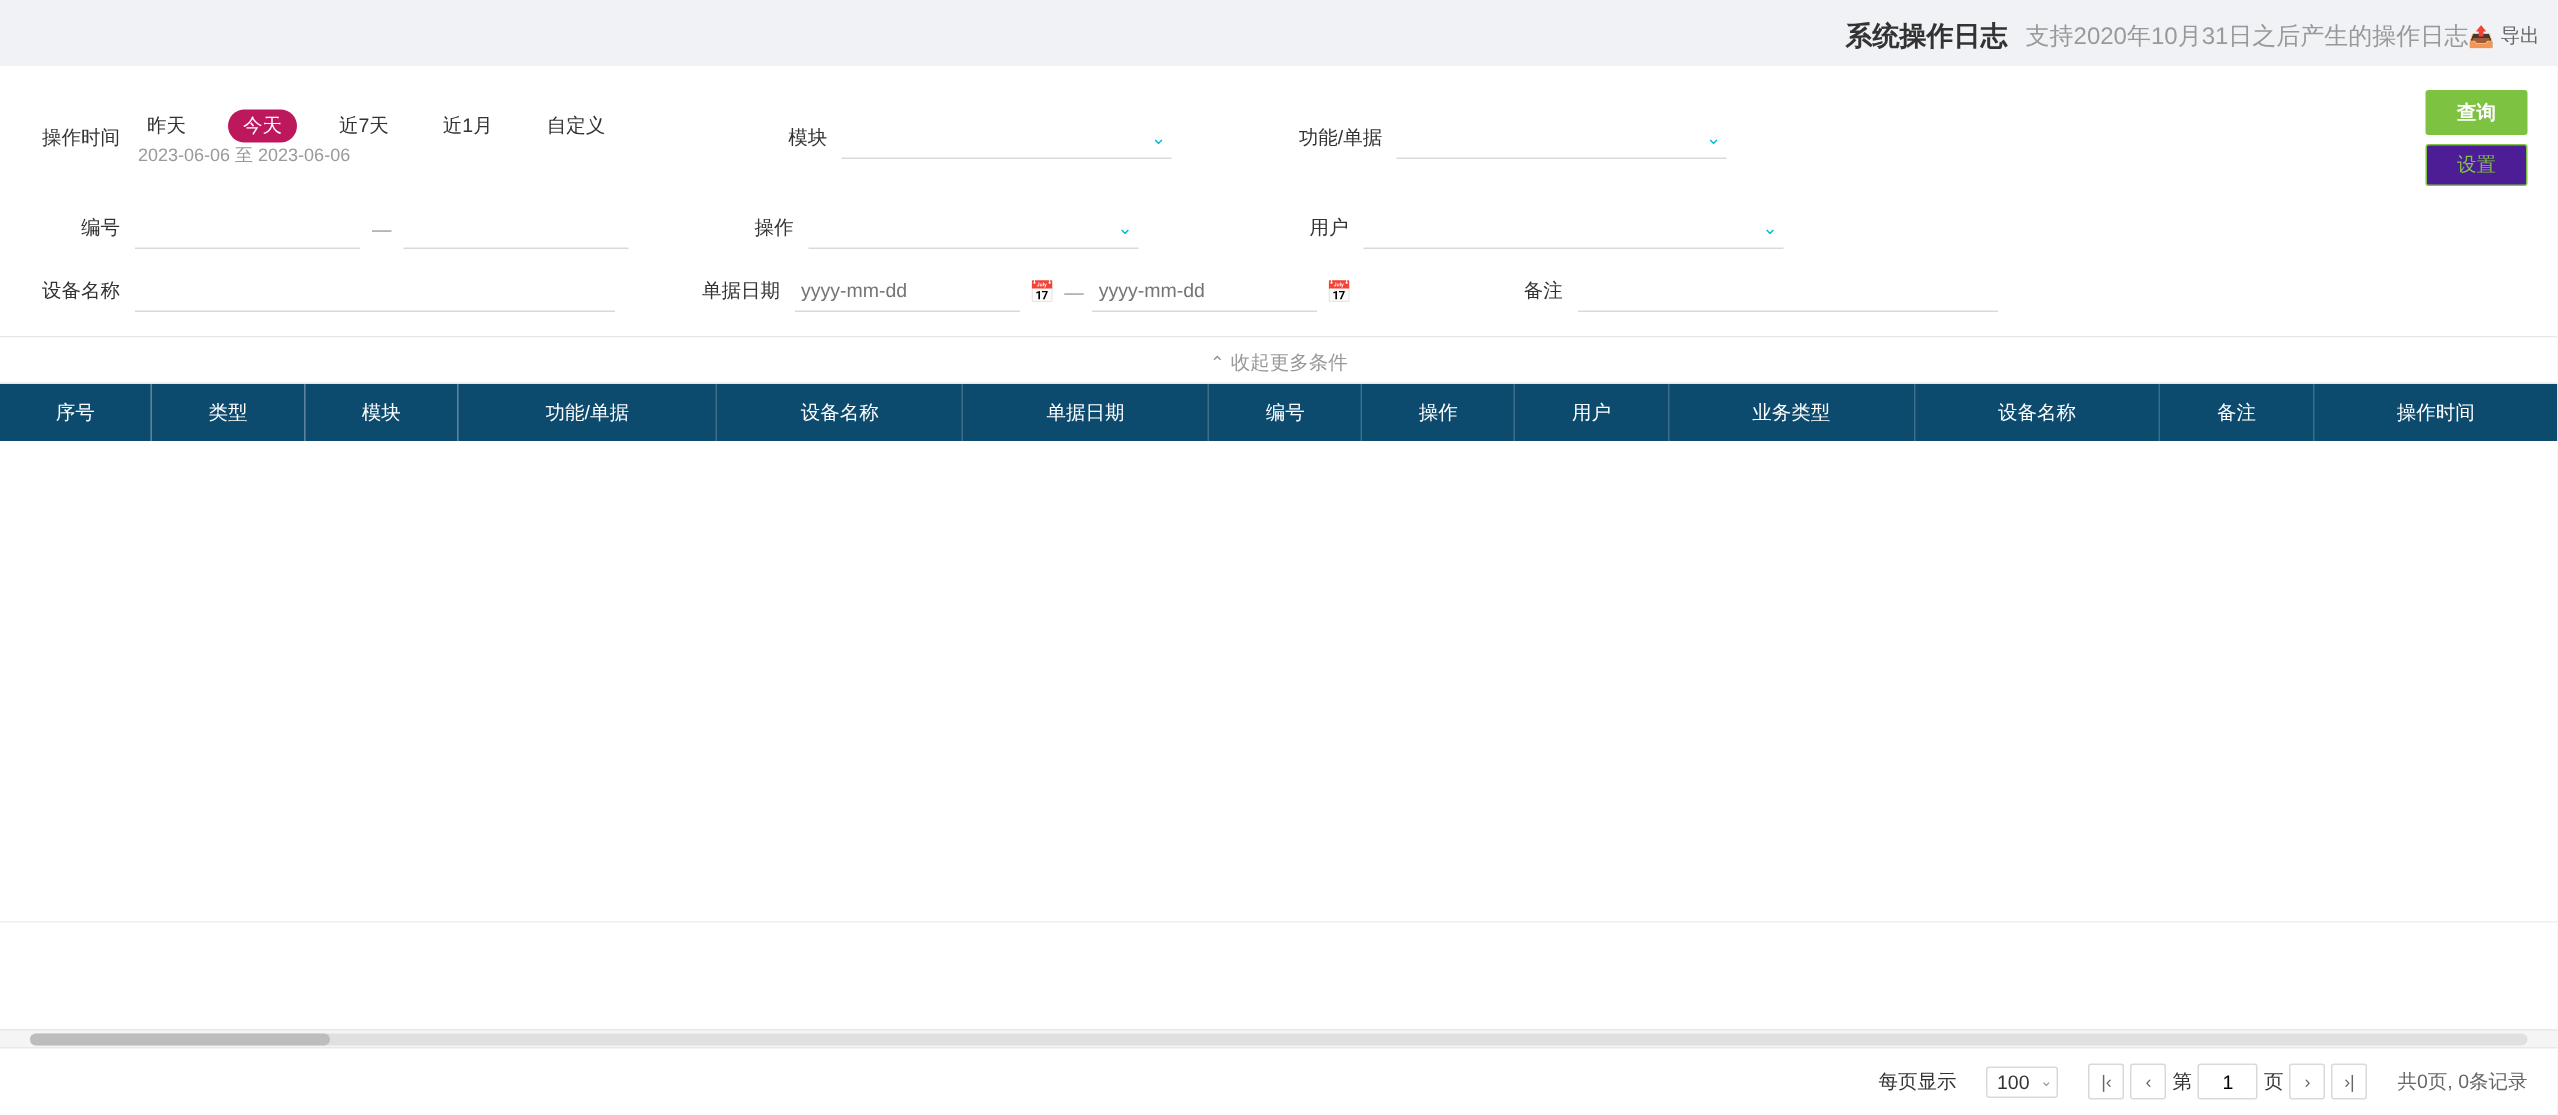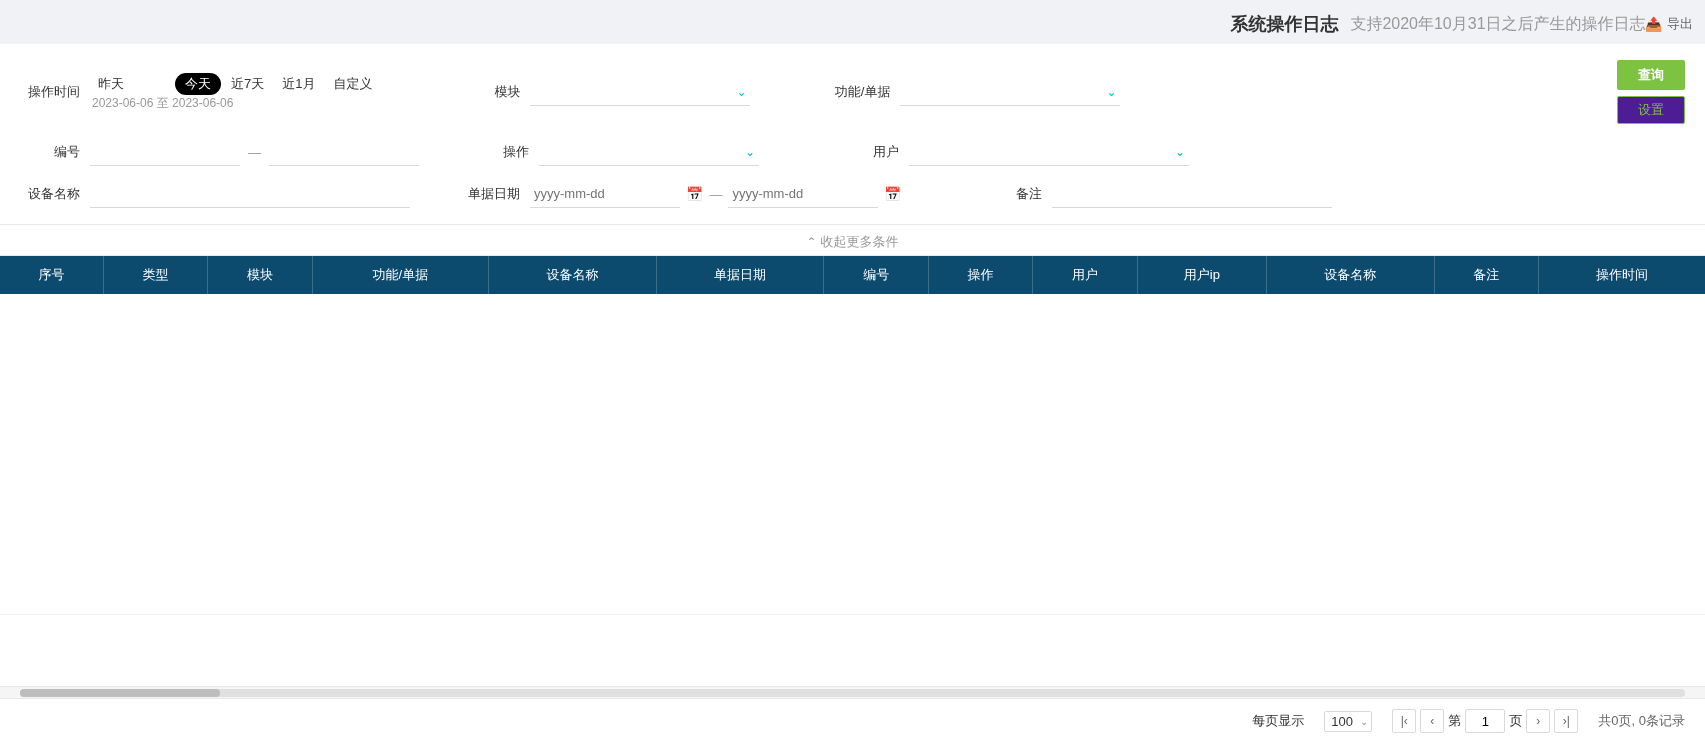--- a/index.html
+++ b/index.html
@@ -16,23 +16,23 @@
 
     
     .filter-area { background: #fff; margin: 0; padding: 16px 20px; border-bottom: 1px solid #e8e8e8; }
     .filter-row { display: flex; align-items: center; margin-bottom: 14px; }
     .filter-row:last-child { margin-bottom: 0; }
 
     .filter-label { min-width: 70px; text-align: right; padding-right: 10px; color: #333; font-size: 13px; white-space: nowrap; }
 
     
     .time-filter { display: flex; flex-direction: column; }
-    .time-btns { display: flex; align-items: center; gap: 2px; }
+    .time-btns { display: flex; align-items: center; gap: 20px; }
     .time-btn { padding: 2px 8px; background: none; border: none; cursor: pointer; color: #333; font-size: 13px; }
-    .time-btn.active { background: #000000; color: #fff; border-radius: 12px; padding: 2px 10px; margin-left: 41px; }
+    .time-btn.active { background: #be185d; color: #fff; border-radius: 12px; padding: 2px 10px; }
     .time-range-text { font-size: 12px; color: #999; margin-top: 0; margin-left: 2px; }
 
     
     .select-wrapper { position: relative; display: inline-flex; align-items: center; }
     .select-input { width: 220px; height: 28px; border: none; border-bottom: 1px solid #d9d9d9; background: transparent; font-size: 13px; color: #333; padding: 0 24px 0 4px; outline: none; appearance: none; cursor: pointer; }
     .select-arrow { position: absolute; right: 4px; top: 50%; transform: translateY(-50%); color: #00bcd4; font-size: 12px; pointer-events: none; }
 
     
     .text-input { width: 220px; height: 28px; border: none; border-bottom: 1px solid #d9d9d9; background: transparent; font-size: 13px; color: #333; padding: 0 4px; outline: none; }
 
@@ -212,21 +212,21 @@
         <tr>
           <th>序号</th>
           <th>类型</th>
           <th>模块</th>
           <th>功能/单据</th>
           <th>设备名称</th>
           <th>单据日期</th>
           <th>编号</th>
           <th>操作</th>
           <th>用户</th>
-          <th>用户ip</th>
+          <th>业务类型</th>
           <th>设备名称</th>
           <th>备注</th>
           <th>操作时间</th>
         </tr>
       </thead>
       <tbody>
         <tr>
           <td colspan="13" class="empty-area"></td>
         </tr>
       </tbody>

